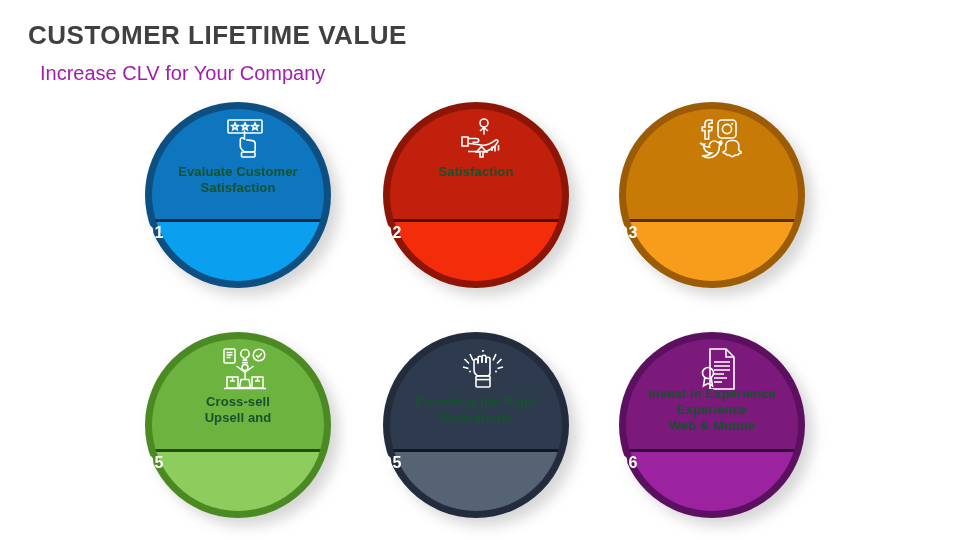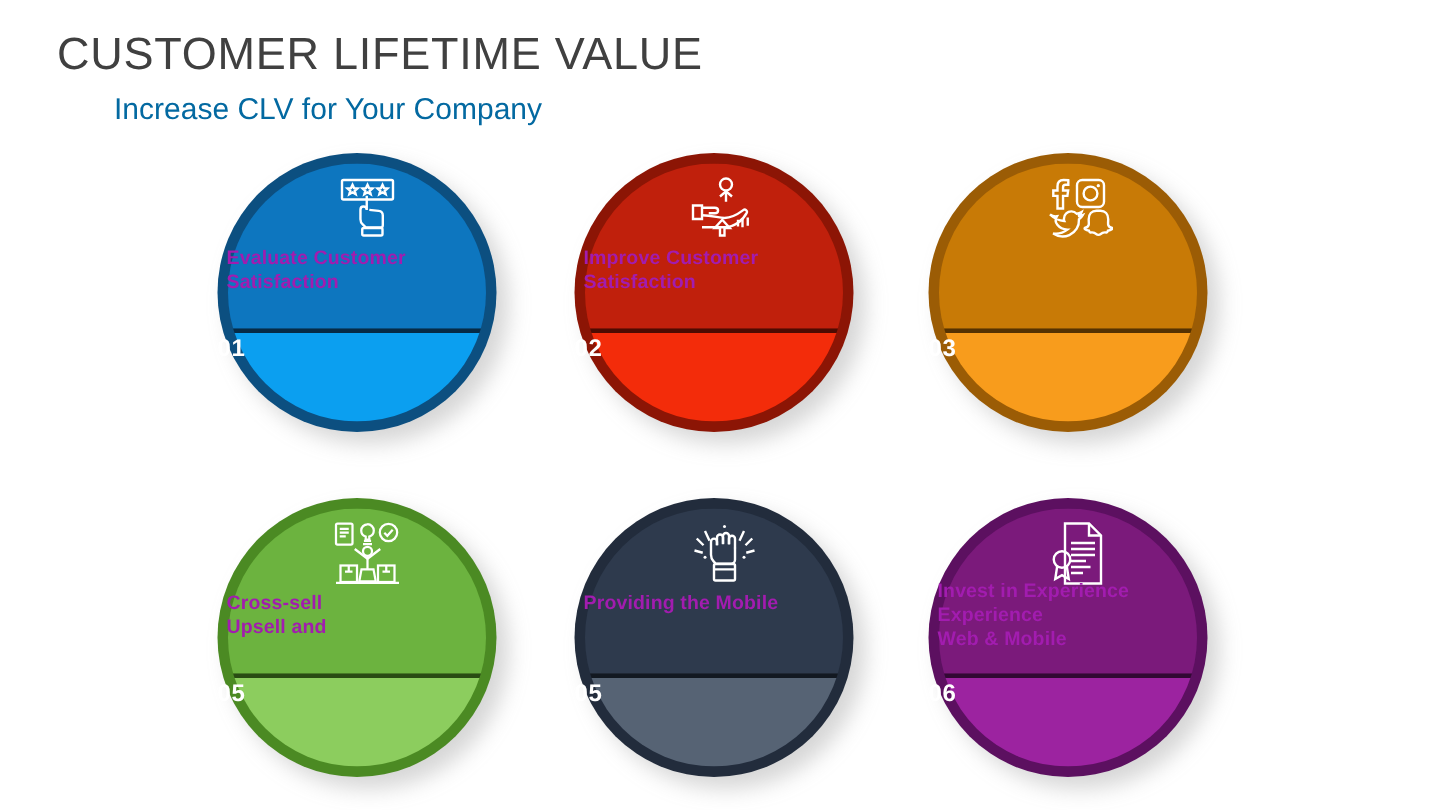--- a/index.html
+++ b/index.html
@@ -4,22 +4,22 @@
 <style>
   html,body{margin:0;padding:0;}
   body{
     width:960px;height:540px;background:#ffffff;overflow:hidden;
     font-family:"Liberation Sans", sans-serif;
     -webkit-font-smoothing:antialiased;
   }
   #slide{position:relative;width:960px;height:540px;}
 
   .title{
-    position:absolute;left:38px;top:20px;
-    font-size:30px;font-weight:normal;letter-spacing:.5px;
+    position:absolute;left:28px;top:20px;
+    font-size:26px;font-weight:bold;letter-spacing:.5px;
     color:#404040;white-space:nowrap;
   }
   .subtitle{
     position:absolute;left:40px;top:62px;
     font-size:20px;font-weight:normal;color:#434343;white-space:nowrap;
   }
 
   .grid{position:absolute;left:0;top:96px;width:960px;height:430px;}
 
   .cell{position:absolute;width:200px;height:190px;}
@@ -55,38 +55,38 @@
 
   .icon{
     position:absolute;left:0;top:14px;width:100%;height:50px;
     display:flex;align-items:center;justify-content:center;
     pointer-events:none;
   }
   .icon svg{display:block}
 
   .label{
     position:absolute;left:6px;top:64px;width:174px;
-    color:#a21caf;font-size:13px;font-weight:bold;
+    text-align:center;color:#14532d;font-size:13px;font-weight:bold;
     line-height:16px;letter-spacing:.1px;
   }
   .label.three{top:56px;}
 
   .num{
     position:absolute;left:0;top:124px;width:186px;
     text-align:left;color:#ffffff;font-size:16px;font-weight:bold;
     letter-spacing:.5px;
   }
 </style>
 </head>
 <body style="background: rgb(255, 255, 255);">
 
 <div id="slide">
 
   <div class="title" style="color: rgb(64, 64, 64);">CUSTOMER LIFETIME VALUE</div>
-  <div class="subtitle" style="color: #0369a1; margin-left: 36px;">Increase CLV for Your Company</div>
+  <div class="subtitle" style="color: #a21caf;">Increase CLV for Your Company</div>
 
   <div class="grid">
 
     <div class="cell c1">
       <div class="shadow"></div>
       <div class="ring" id="ring0" style="background: rgb(12, 79, 128);">
         <div class="face" id="face0">
           <div class="top" id="top0" style="background: rgb(13, 118, 191);"></div>
           <div class="divider"></div>
           <div class="bottom" id="bot0" style="background: rgb(11, 159, 240);"></div>
@@ -124,21 +124,20 @@
           <path d="M25 10.5v7"></path>
           <path d="M21 14l4-3.5 4 3.5"></path>
           <path d="M3 20h6v9H3z"></path>
           <path d="M9 21.5h8.5c1.4 0 2.2.8 2.2 1.9 0 1.1-.9 1.8-2.2 1.8h-4"></path>
           <path d="M9 26.5c7 0 11 1.8 15 1.8 4.3 0 8.5-2.2 12.5-5.2 1.3-1 3 .3 2.3 1.8-2.4 4.8-8.2 9.6-14.8 9.6H9"></path>
           <path d="M21 40v-5h-3.5l5-5.5 5 5.5H24v5z"></path>
           <path d="M36 28.5v6M39.5 28v5.5M33 29.5v4.5"></path>
         </svg>
       </div>
       <div class="label">
-        <div>Improve Customer</div>
         <div>Satisfaction</div>
       </div>
       <div class="num">02</div>
     </div>
 
     <div class="cell c3">
       <div class="shadow"></div>
       <div class="ring" id="ring2" style="background: rgb(155, 92, 5);">
         <div class="face" id="face2">
           <div class="top" id="top2" style="background: rgb(200, 122, 6);"></div>
@@ -212,21 +211,22 @@
           <rect x="16" y="29" width="14" height="11" rx="1"></rect>
           <path d="M16 32.6h14"></path>
           <path d="M13 13.5L10 7M9 16.5L4.5 12M8.5 21.5L3 20"></path>
           <path d="M33 13.5L36 7M37 16.5L41.5 12M37.5 21.5L43 20"></path>
           <circle cx="10" cy="24.5" r="1" fill="#ffffff" stroke="none"></circle>
           <circle cx="36" cy="24.5" r="1" fill="#ffffff" stroke="none"></circle>
           <circle cx="23" cy="4" r="1" fill="#ffffff" stroke="none"></circle>
         </svg>
       </div>
       <div class="label">
-        <div>Providing the Mobile</div>
+        <div>Providing the Right</div>
+        <div>Motivations</div>
       </div>
       <div class="num">05</div>
     </div>
 
     <div class="cell c6">
       <div class="shadow"></div>
       <div class="ring" id="ring5" style="background: rgb(92, 16, 96);">
         <div class="face" id="face5">
           <div class="top" id="top5" style="background: rgb(123, 26, 123);"></div>
           <div class="divider"></div>

